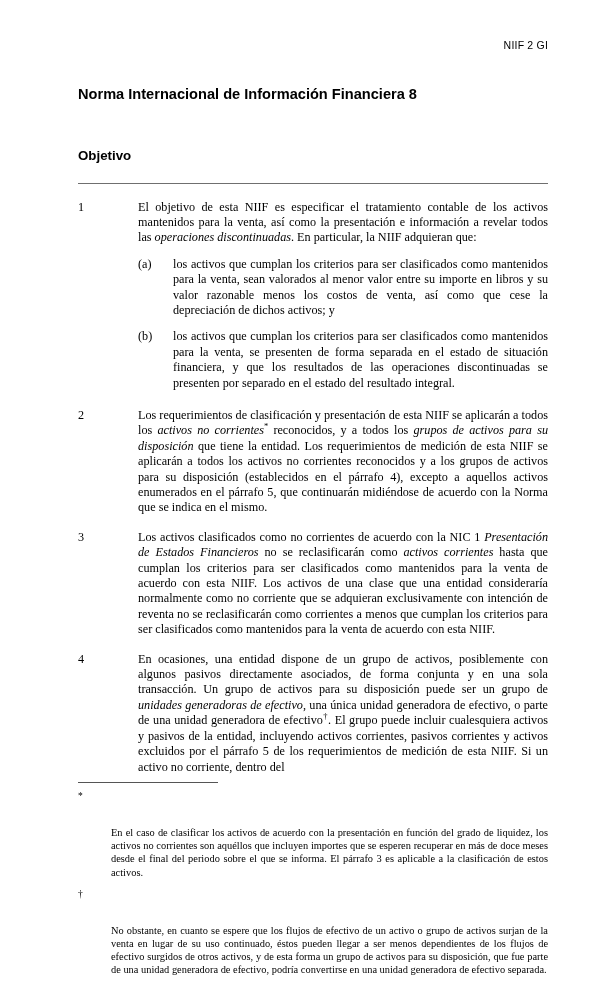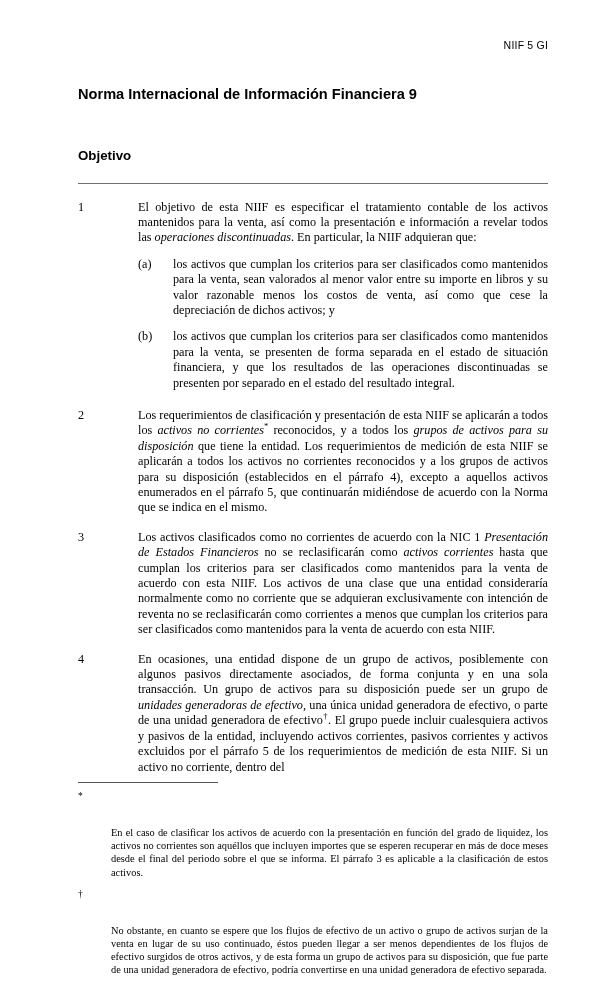--- a/index.html
+++ b/index.html
@@ -154,25 +154,25 @@
     text-align: justify;
     text-justify: inter-word;
     margin-top: 37px;
   }
 </style>
 </head>
 <body>
 
 <div class="page">
 
-  <div class="running-header">NIIF 5 GI</div>
+  <div class="running-header">NIIF 2 GI</div>
 
   <div class="content">
 
-    <h1 class="doc-title">Norma Internacional de Información Financiera 9</h1>
+    <h1 class="doc-title">Norma Internacional de Información Financiera 8</h1>
 
     <h3 class="section-heading sec-objetivo">Objetivo</h3>
 
     <div class="para p1">
       <div class="para-num">1</div>
       <div class="para-body">
         <p><span>El objetivo de esta NIIF es especificar el tratamiento contable de los activos mantenidos para la venta, así como la presentación e información a revelar todos las </span><em>operaciones discontinuadas</em><span>. En particular, la NIIF adquieran que:</span></p>
       </div>
     </div>
 

